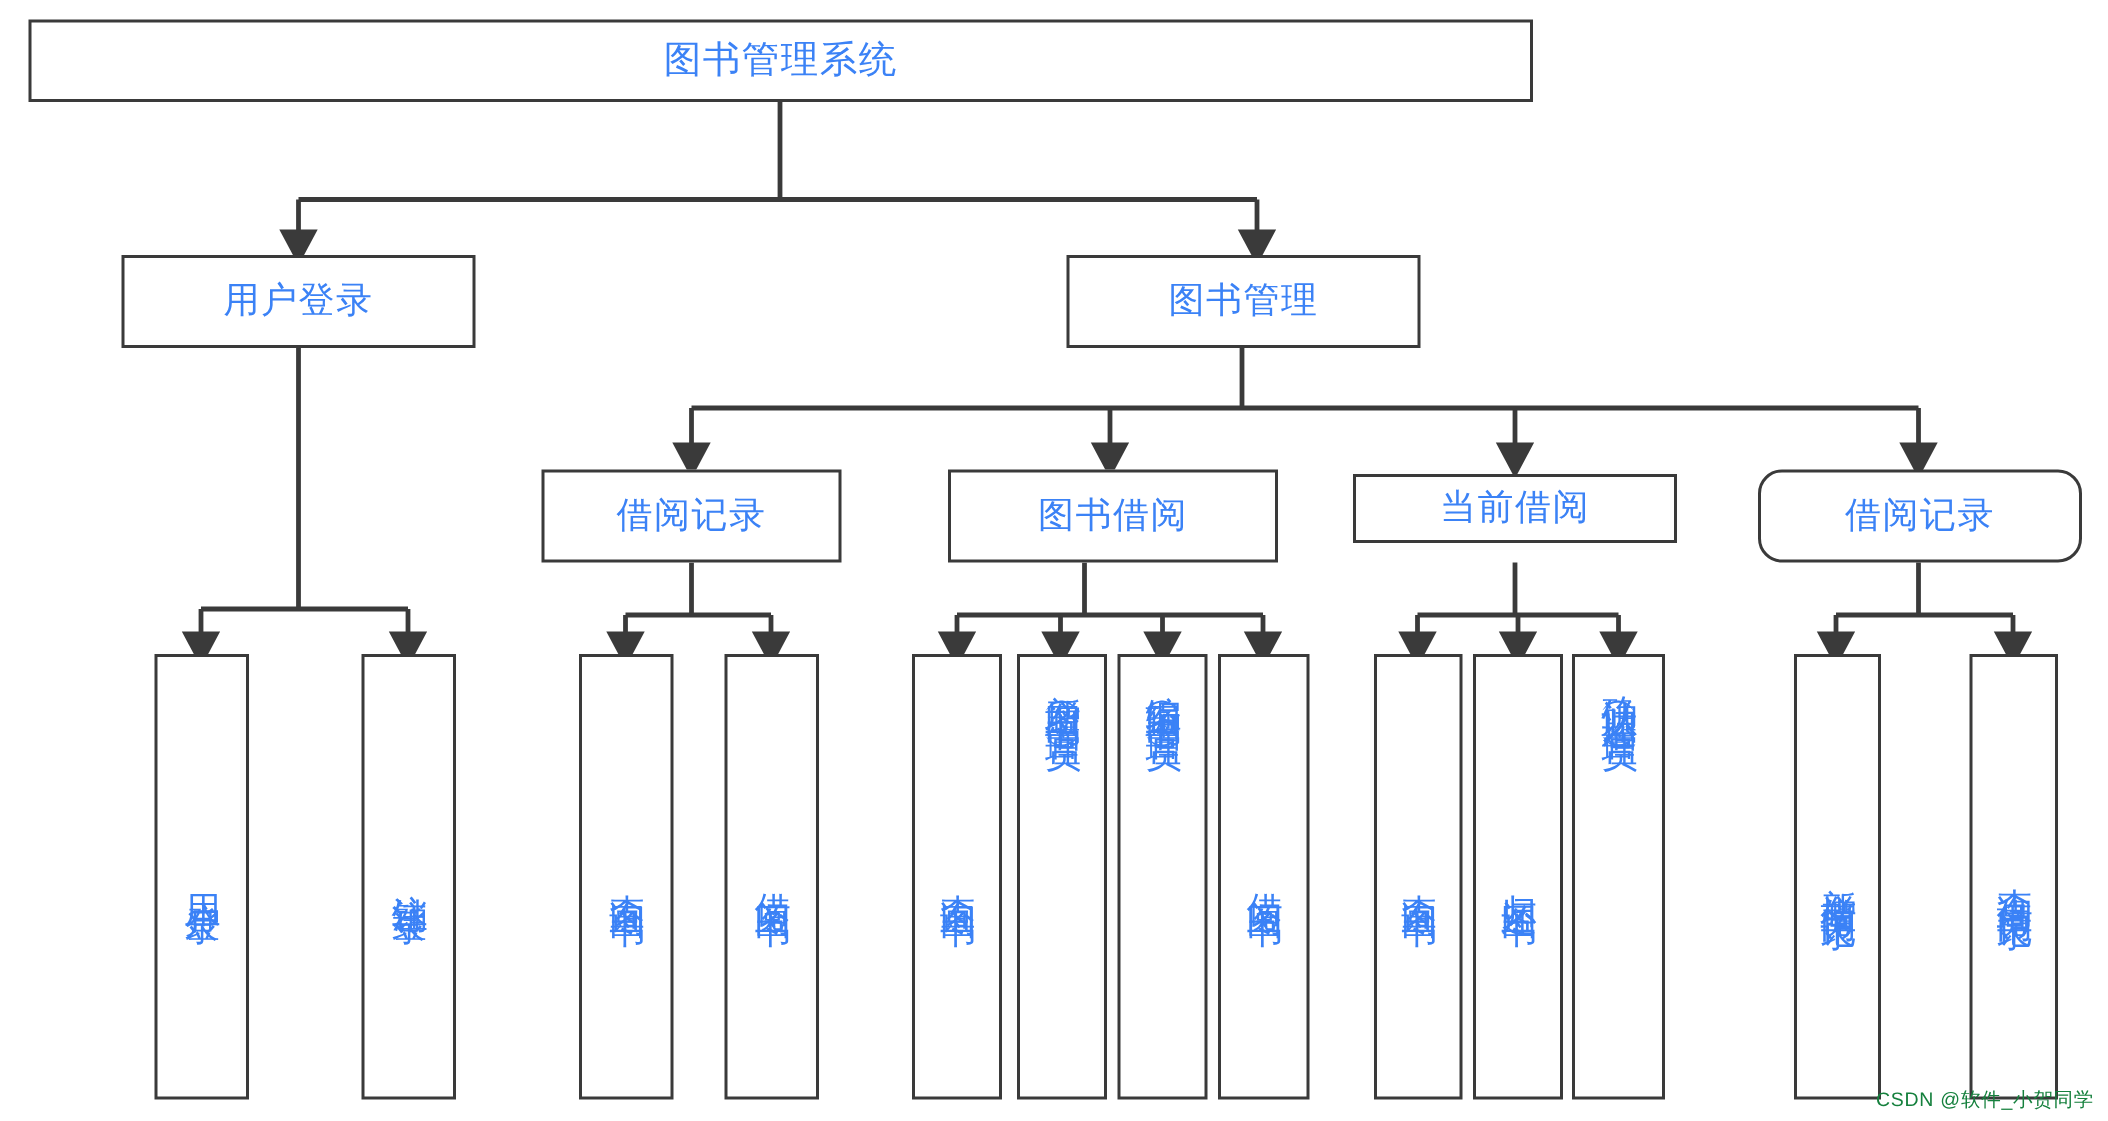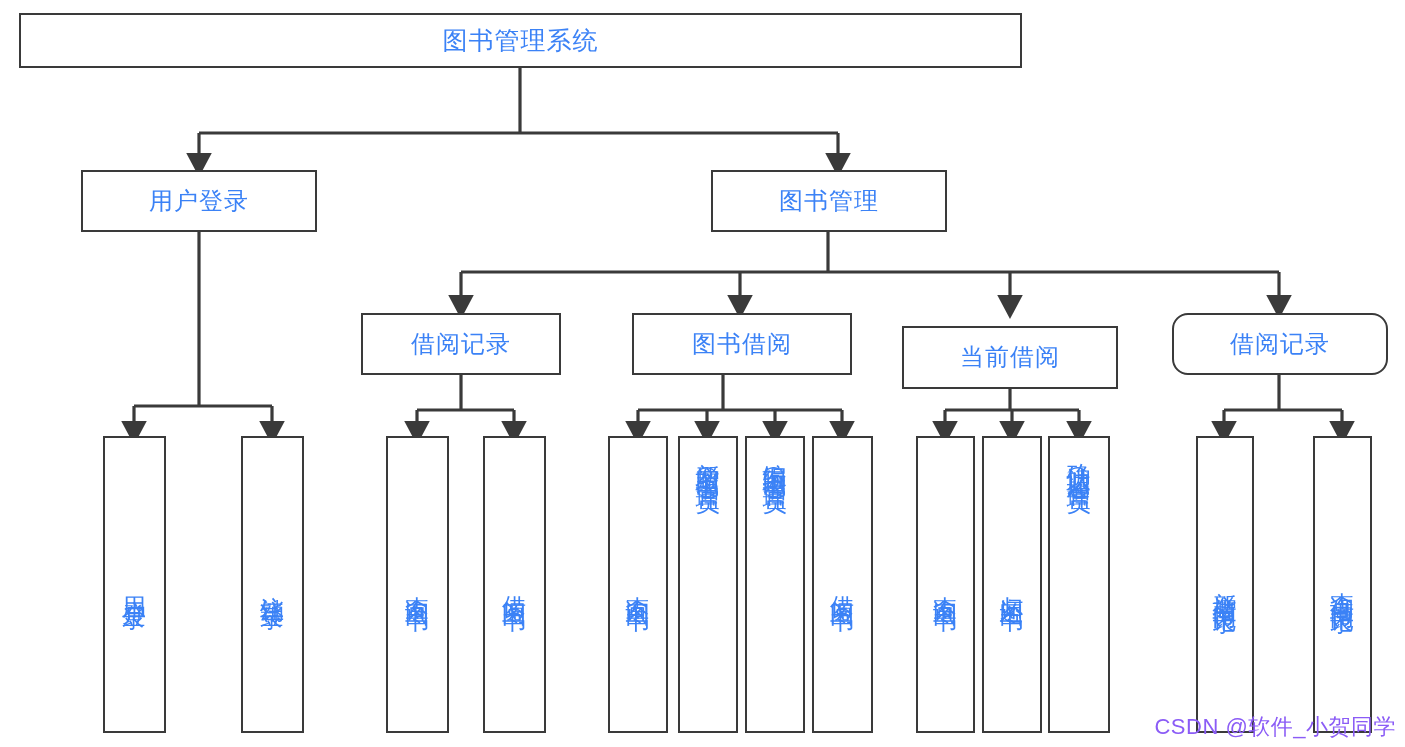--- a/index.html
+++ b/index.html
@@ -46,22 +46,22 @@
     line-height:1.05;
     letter-spacing:4px;
     white-space:normal;
   }
   
   .leaf.mid{align-items:center;padding-top:0;}
 
   #watermark{
     position:absolute;
     right:9px;bottom:5px;
-    font-size:22px;
-    color:#8b5cf6;
+    font-size:13px;
+    color:#15803d;
     white-space:nowrap;
     letter-spacing:.5px;
   }
 </style>
 </head>
 <body>
 
 <div id="stage">
 
   <svg id="edges" viewBox="0 0 1405 747">
@@ -124,21 +124,21 @@
   <div class="node h-node" style="left:711px;top:170px;width:236px;height:62px;">
     <span class="lbl">图书管理</span>
   </div>
 
   <div class="node h-node" style="left:361px;top:313px;width:200px;height:62px;">
     <span class="lbl">借阅记录</span>
   </div>
   <div class="node h-node" style="left:632px;top:313px;width:220px;height:62px;">
     <span class="lbl">图书借阅</span>
   </div>
-  <div class="node h-node" style="left:902px;top:326px;width:216px;height:63px;">
+  <div class="node h-node" style="left:902px;top:316px;width:216px;height:46px;">
     <span class="lbl">当前借阅</span>
   </div>
   <div class="node h-node" style="left:1172px;top:313px;width:216px;height:62px;border-radius:16px;">
     <span class="lbl">借阅记录</span>
   </div>
 
   <div class="node leaf mid" style="left:103px;top:436px;width:63px;height:297px;">
     <span class="lbl">用户登录</span>
   </div>
   <div class="node leaf mid" style="left:241px;top:436px;width:63px;height:297px;">

